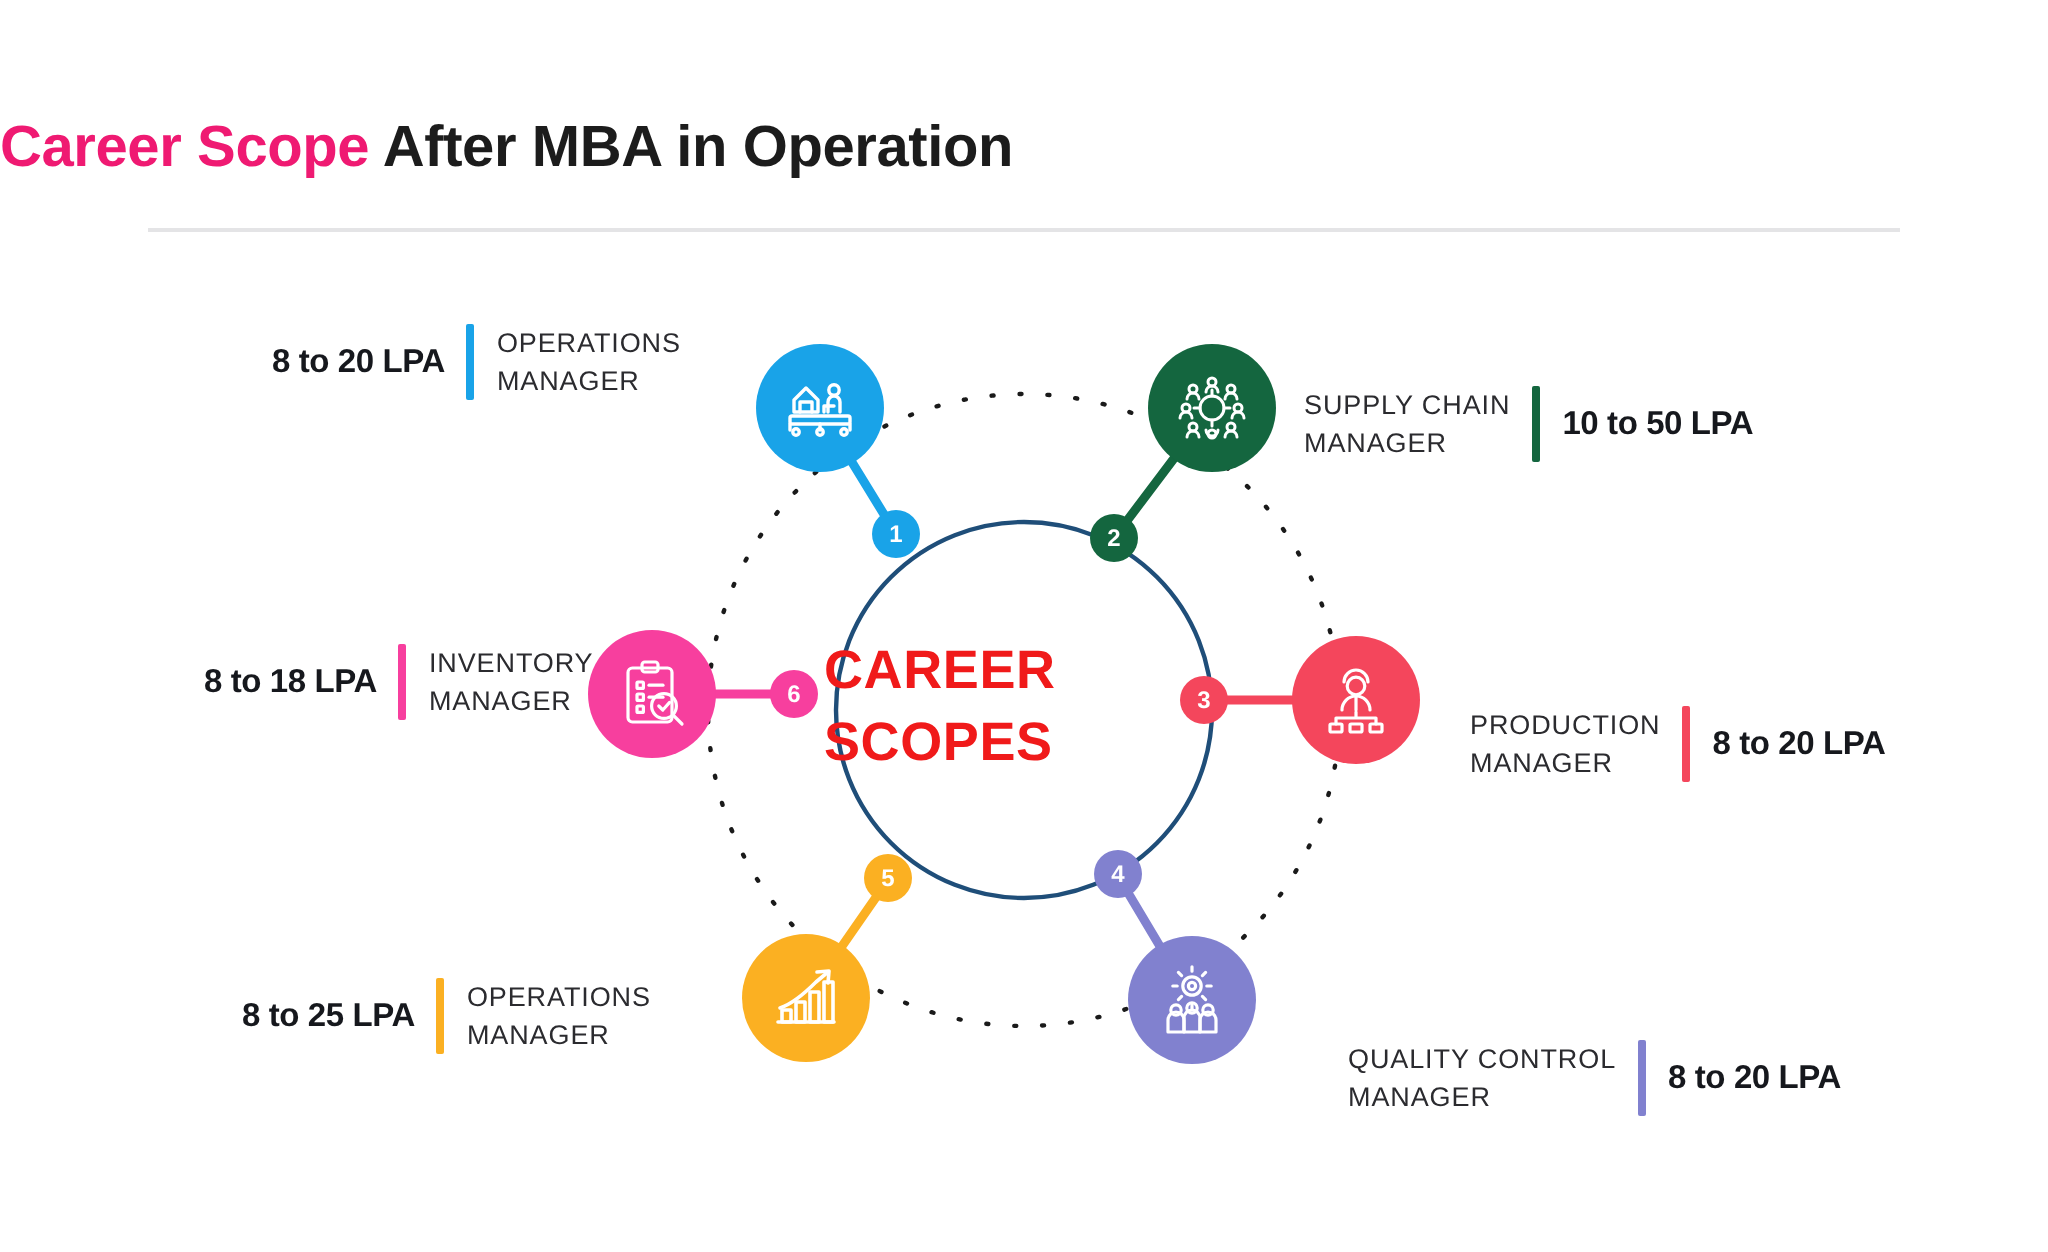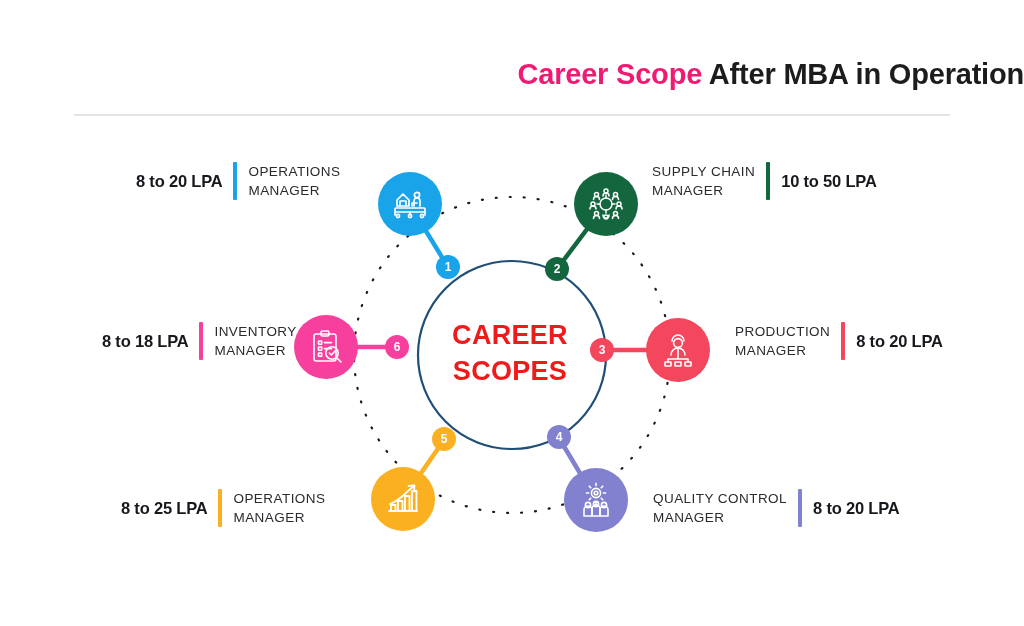--- a/index.html
+++ b/index.html
@@ -15,21 +15,21 @@
     font-family: "Liberation Sans", sans-serif;
     color: #1a1a1a;
   }
 
   
   .page-title {
     position: absolute;
     top: 58px;
     left: 0;
     width: 1024px;
-    text-align: right;
+    text-align: left;
     font-size: 29px;
     font-weight: bold;
     letter-spacing: -0.2px;
     white-space: nowrap;
   }
   .title-accent { color: #ef1a72; }
   .title-rest  { color: #1c1c1c; }
 
   .title-divider {
     position: absolute;
@@ -78,38 +78,37 @@
     line-height: 1;
     box-sizing: border-box;
   }
 
   
   .hub {
     position: absolute;
     left: 412px;
     top: 318px;
     width: 196px;
-    text-align: center;
     color: #f01a1a;
     font-size: 27px;
     font-weight: bold;
     line-height: 1.32;
     letter-spacing: 0.3px;
   }
   .hub div { white-space: nowrap; }
 
   
   .label-group {
     position: absolute;
     display: flex;
     align-items: center;
     gap: 11px;
     white-space: nowrap;
   }
-  .label-group.right-side { flex-direction: row; }
+  .label-group.right-side { flex-direction: row; margin-top: 31px; }
   .lpa {
     font-size: 16.5px;
     font-weight: bold;
     color: #16181d;
     letter-spacing: -0.2px;
   }
   .bar {
     width: 4px;
     height: 38px;
     border-radius: 1px;
@@ -236,21 +235,21 @@
       <circle cx="20" cy="13" r="1.8"></circle>
       <circle cx="12" cy="25" r="2.6"></circle>
       <path d="M8 36 L8 30 a4 4 0 0 1 8 0 L16 36 Z"></path>
       <circle cx="28" cy="25" r="2.6"></circle>
       <path d="M24 36 L24 30 a4 4 0 0 1 8 0 L32 36 Z"></path>
       <circle cx="20" cy="24" r="2.6"></circle>
       <path d="M16 36 L16 29 a4 4 0 0 1 8 0 L24 36 Z"></path>
     </svg>
   </div>
   <div class="badge" style="left:547px; top:425px; background:#8181cf;">4</div>
-  <div class="label-group right-side" style="left:653px; top:489px;justify-content:space-between;">
+  <div class="label-group right-side" style="left:674px; top:489px;justify-content:space-between;">
     <span class="role">
       <div>QUALITY CONTROL</div>
       <div>MANAGER</div>
     </span>
     <span class="bar" style="background:#8181cf;"></span>
     <span class="lpa">8 to 20 LPA</span>
   </div>
 
   <div class="node" style="left:371px; top:467px; background:#fbb022;">
     <svg width="40" height="40" viewBox="0 0 40 40" fill="none" stroke="#ffffff" stroke-width="1.8" stroke-linecap="round" stroke-linejoin="round">

